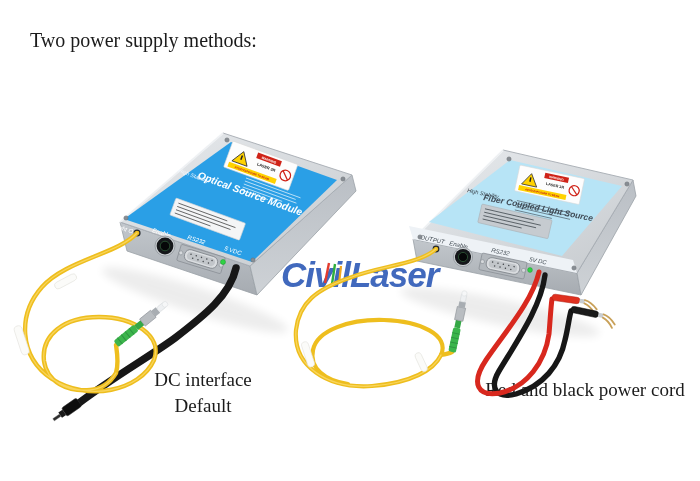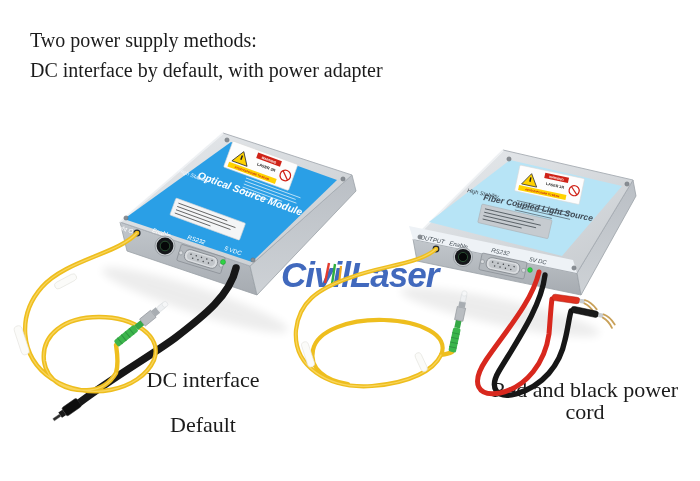--- a/index.html
+++ b/index.html
@@ -1,35 +1,34 @@
 <!DOCTYPE html>
 <html><head>
 <meta charset="utf-8">
 <style>
   html,body{margin:0;padding:0;background:#fff;}
   .stage{position:relative;width:700px;height:481px;background:#ffffff;overflow:hidden;
          font-family:"Liberation Serif",serif;}
   .heading{position:absolute;left:30px;top:25px;font-size:20px;line-height:30px;color:#1b1b1b;}
-  .caption{position:absolute;text-align:center;font-size:22px;color:#1b1b1b;line-height:22px;}
-  .caption .l2{margin-top:23px;}
+  .caption{position:absolute;text-align:center;font-size:19px;color:#1b1b1b;line-height:22px;}
+  .caption .l2{margin-top:4px;}
   .cap-left{left:118px;top:369px;width:170px;}
   .cap-right{left:470px;top:379px;width:230px;}
   svg.scene{position:absolute;left:0;top:0;}
   svg text{font-family:"Liberation Sans",sans-serif;}
   .port-label-l{fill:#ffffff;font-size:6px;font-style:italic;}
   .port-label-r{fill:#414a52;font-size:6px;font-style:italic;}
 </style>
 </head>
 <body>
 
 <div class="stage">
 
   <div class="heading">
     <div>Two power supply methods:</div>
-    <div>DC interface by default, with power adapter</div>
   </div>
 
   <div class="caption cap-left">
     <div>DC interface</div>
     <div class="l2">Default</div>
   </div>
 
   <div class="caption cap-right">
     <div>Red and black power cord</div>
   </div>

